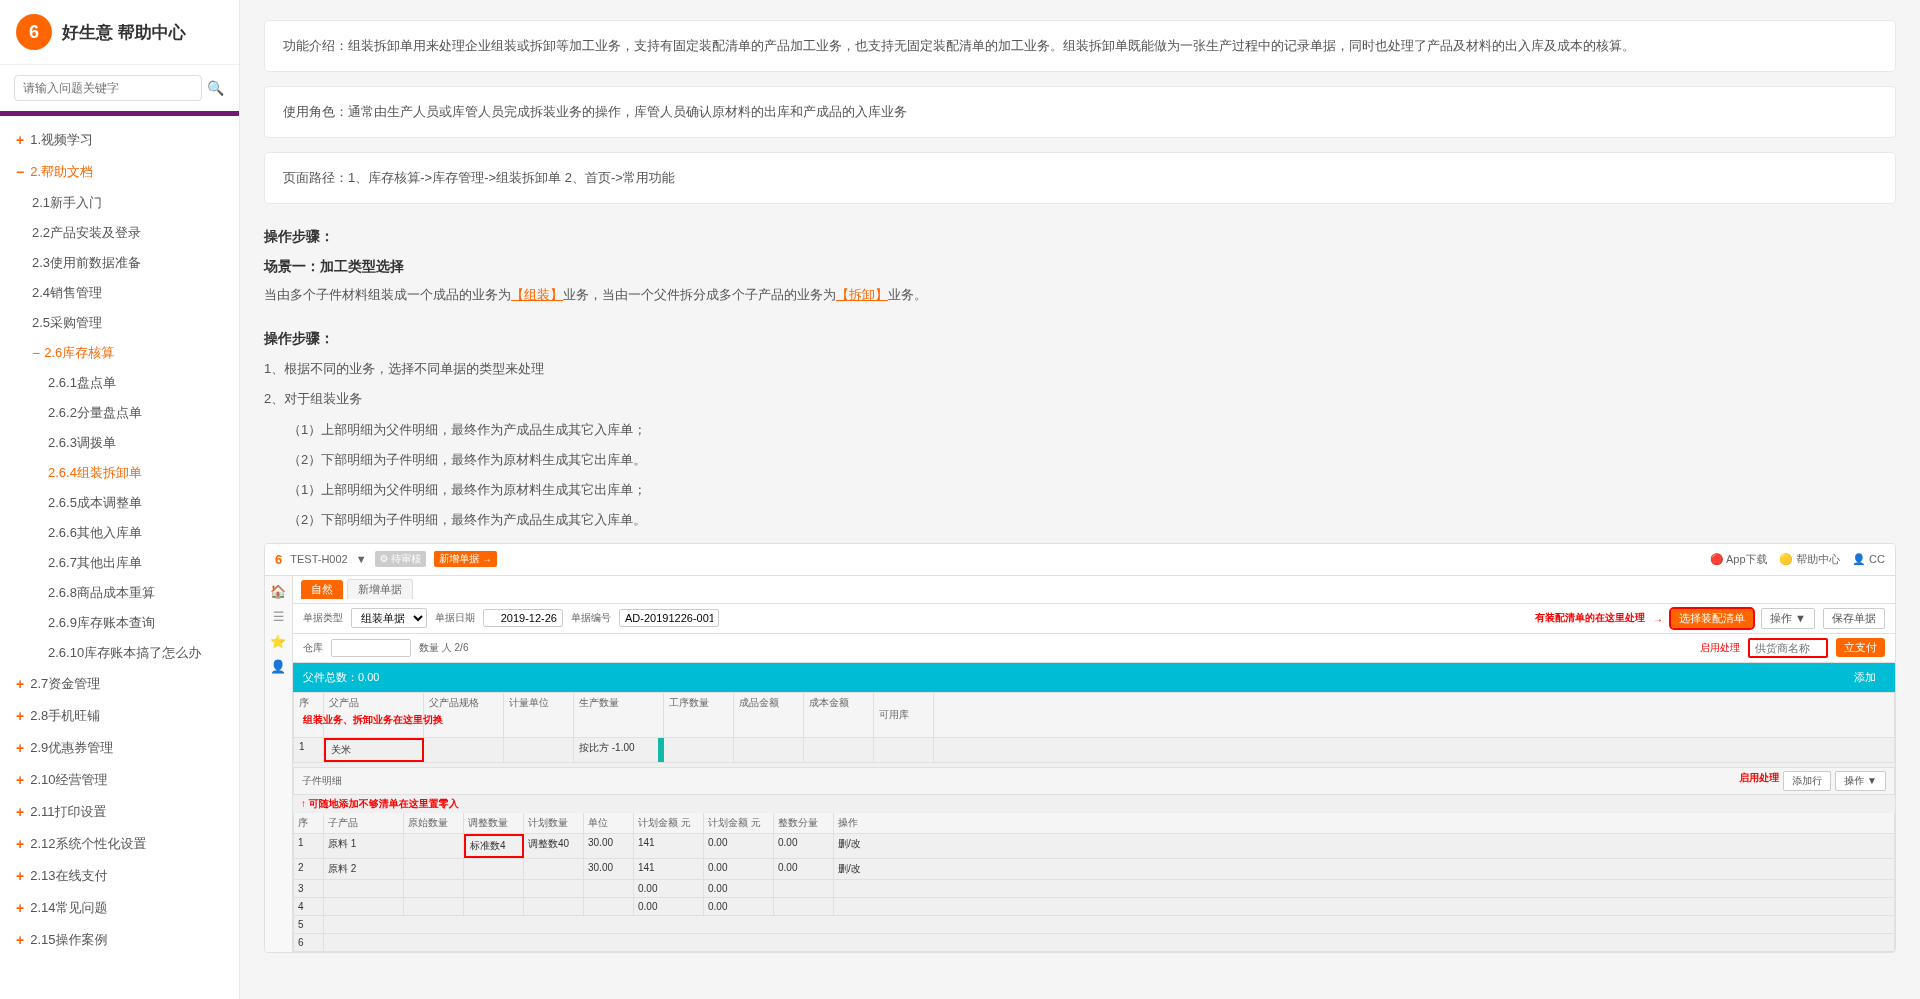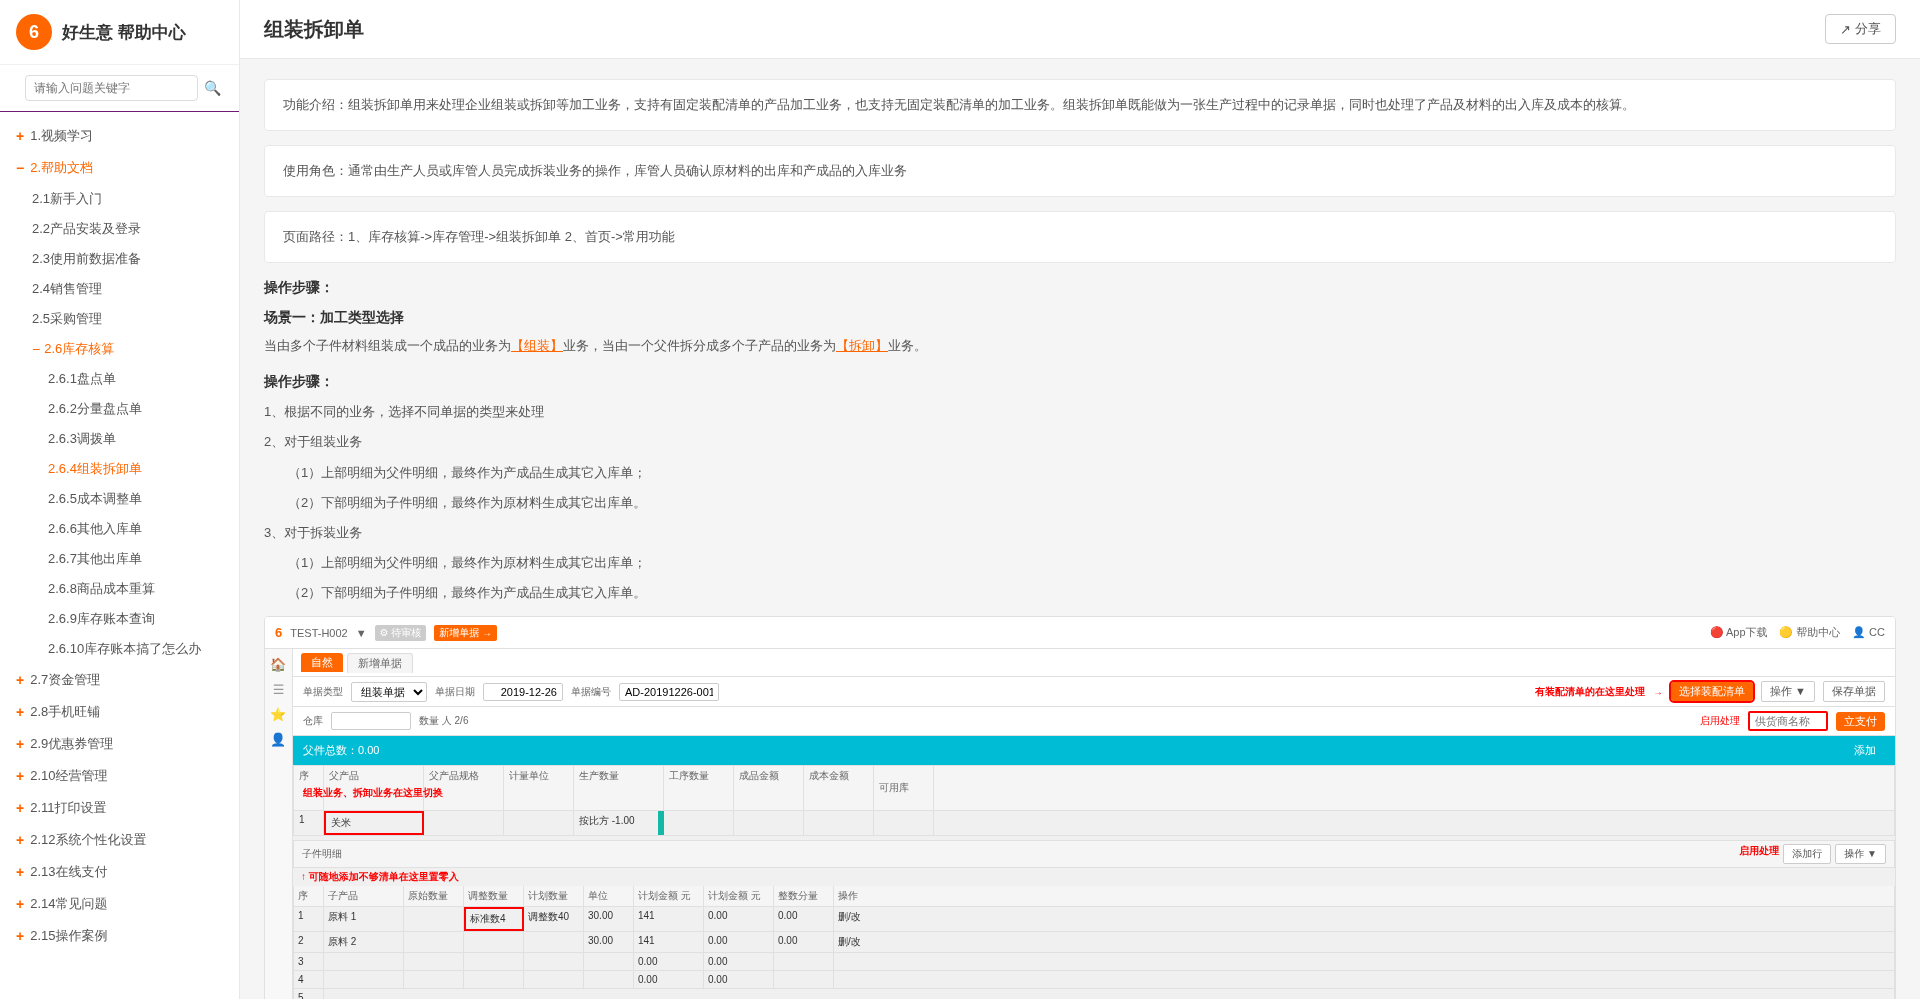--- a/index.html
+++ b/index.html
@@ -27,22 +27,22 @@
       background: #f60;
       border-radius: 50%;
       display: flex; align-items: center; justify-content: center;
       color: #fff; font-weight: bold; font-size: 18px;
       margin-right: 10px;
       flex-shrink: 0;
     }
     .logo-text { font-size: 17px; font-weight: bold; color: #333; }
 
     .search-box {
-      padding: 10px 25px;
-      border-bottom: 1px solid #701a75;
+      padding: 10px 14px;
+      border-bottom: 5px solid #701a75;
       display: flex;
       align-items: center;
       gap: 6px;
     }
     .search-box input {
       flex: 1;
       border: 1px solid #ddd;
       border-radius: 4px;
       padding: 5px 8px;
       font-size: 12px;
@@ -121,21 +121,21 @@
       margin-bottom: 14px;
       font-size: 13px;
       line-height: 1.7;
       color: #555;
     }
 
     .section-title {
       font-size: 14px;
       font-weight: bold;
       color: #333;
-      margin: 16px 0 10px 0;
+      margin: 24px 0 10px 0;
     }
     .scene-title {
       font-size: 14px;
       font-weight: bold;
       color: #333;
       margin: 12px 0 8px 0;
     }
 
     .step-text {
       font-size: 13px;
@@ -327,27 +327,20 @@
       <span>2.14常见问题</span>
     </div>
     <div class="nav-item">
       <span class="plus-icon">+</span>
       <span>2.15操作案例</span>
     </div>
   </div>
 </div>
 
 <div id="main">
-  <div id="top-bar">
-    <h1 class="page-title">组装拆卸单</h1>
-    <button class="share-btn">
-      <span>↗</span>
-      <span>分享</span>
-    </button>
-  </div>
   <div id="content">
 
     <div class="info-box">
       <span>功能介绍：组装拆卸单用来处理企业组装或拆卸等加工业务，支持有固定装配清单的产品加工业务，也支持无固定装配清单的加工业务。组装拆卸单既能做为一张生产过程中的记录单据，同时也处理了产品及材料的出入库及成本的核算。</span>
     </div>
 
     <div class="info-box">
       <span>使用角色：通常由生产人员或库管人员完成拆装业务的操作，库管人员确认原材料的出库和产成品的入库业务</span>
     </div>
 
@@ -361,21 +354,20 @@
     </div>
     <div class="step-text">
       当由多个子件材料组装成一个成品的业务为<span class="orange-text">【组装】</span>业务，当由一个父件拆分成多个子产品的业务为<span class="orange-text">【拆卸】</span>业务。
     </div>
     <div class="section-title">操作步骤：</div>
     <div class="step-list">
       <div class="step-text">1、根据不同的业务，选择不同单据的类型来处理</div>
       <div class="step-text">2、对于组装业务</div>
       <div class="step-text" style="margin-left:24px;">（1）上部明细为父件明细，最终作为产成品生成其它入库单；</div>
       <div class="step-text" style="margin-left:24px;">（2）下部明细为子件明细，最终作为原材料生成其它出库单。</div>
-      <div class="step-text">3、对于拆装业务</div>
       <div class="step-text" style="margin-left:24px;">（1）上部明细为父件明细，最终作为原材料生成其它出库单；</div>
       <div class="step-text" style="margin-left:24px;">（2）下部明细为子件明细，最终作为产成品生成其它入库单。</div>
     </div>
 
     <div class="screenshot-container">
       <div class="mock-app">
 
         <div class="mock-app-header">
           <div style="display:flex;align-items:center;gap:8px;">
             <span class="mock-app-logo">6</span>

